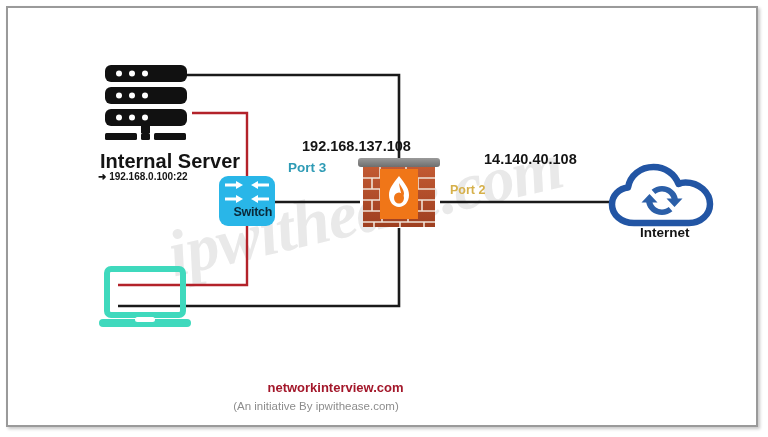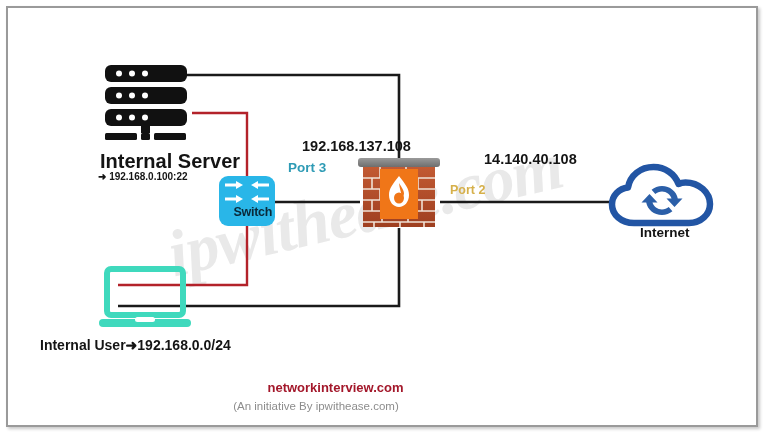--- a/index.html
+++ b/index.html
@@ -231,21 +231,20 @@
                C46.4 24.4 50 23 54 23 Z"></path>
       <path d="M54 52 C46 52 39.5 46.5 38.2 39.5 L33.5 39.5 L41.5 31 L49.5 39.5 L44.5 39.5
                C45.7 43.6 49.5 46.5 54 46.5 C56.6 46.5 58.9 45.6 60.7 44.1 L64.4 48.2
                C61.6 50.6 58 52 54 52 Z"></path>
     </g>
   </svg>
 
   <div class="lbl" id="internal-server-label">Internal Server</div>
   <div class="lbl" id="internal-server-ip">➜ 192.168.0.100:22</div>
 
-  <div class="lbl" id="internal-user-label">Internal User➜192.168.0.0/24</div>
 
   <div class="lbl" id="port1-ip">192.168.137.108</div>
   <div class="lbl" id="port1-name">Port 3</div>
 
   <div class="lbl" id="port2-ip">14.140.40.108</div>
   <div class="lbl" id="port2-name">Port 2</div>
 
   <div class="lbl" id="internet-label">Internet</div>
 
   <div id="footer-brand">networkinterview.com</div>

